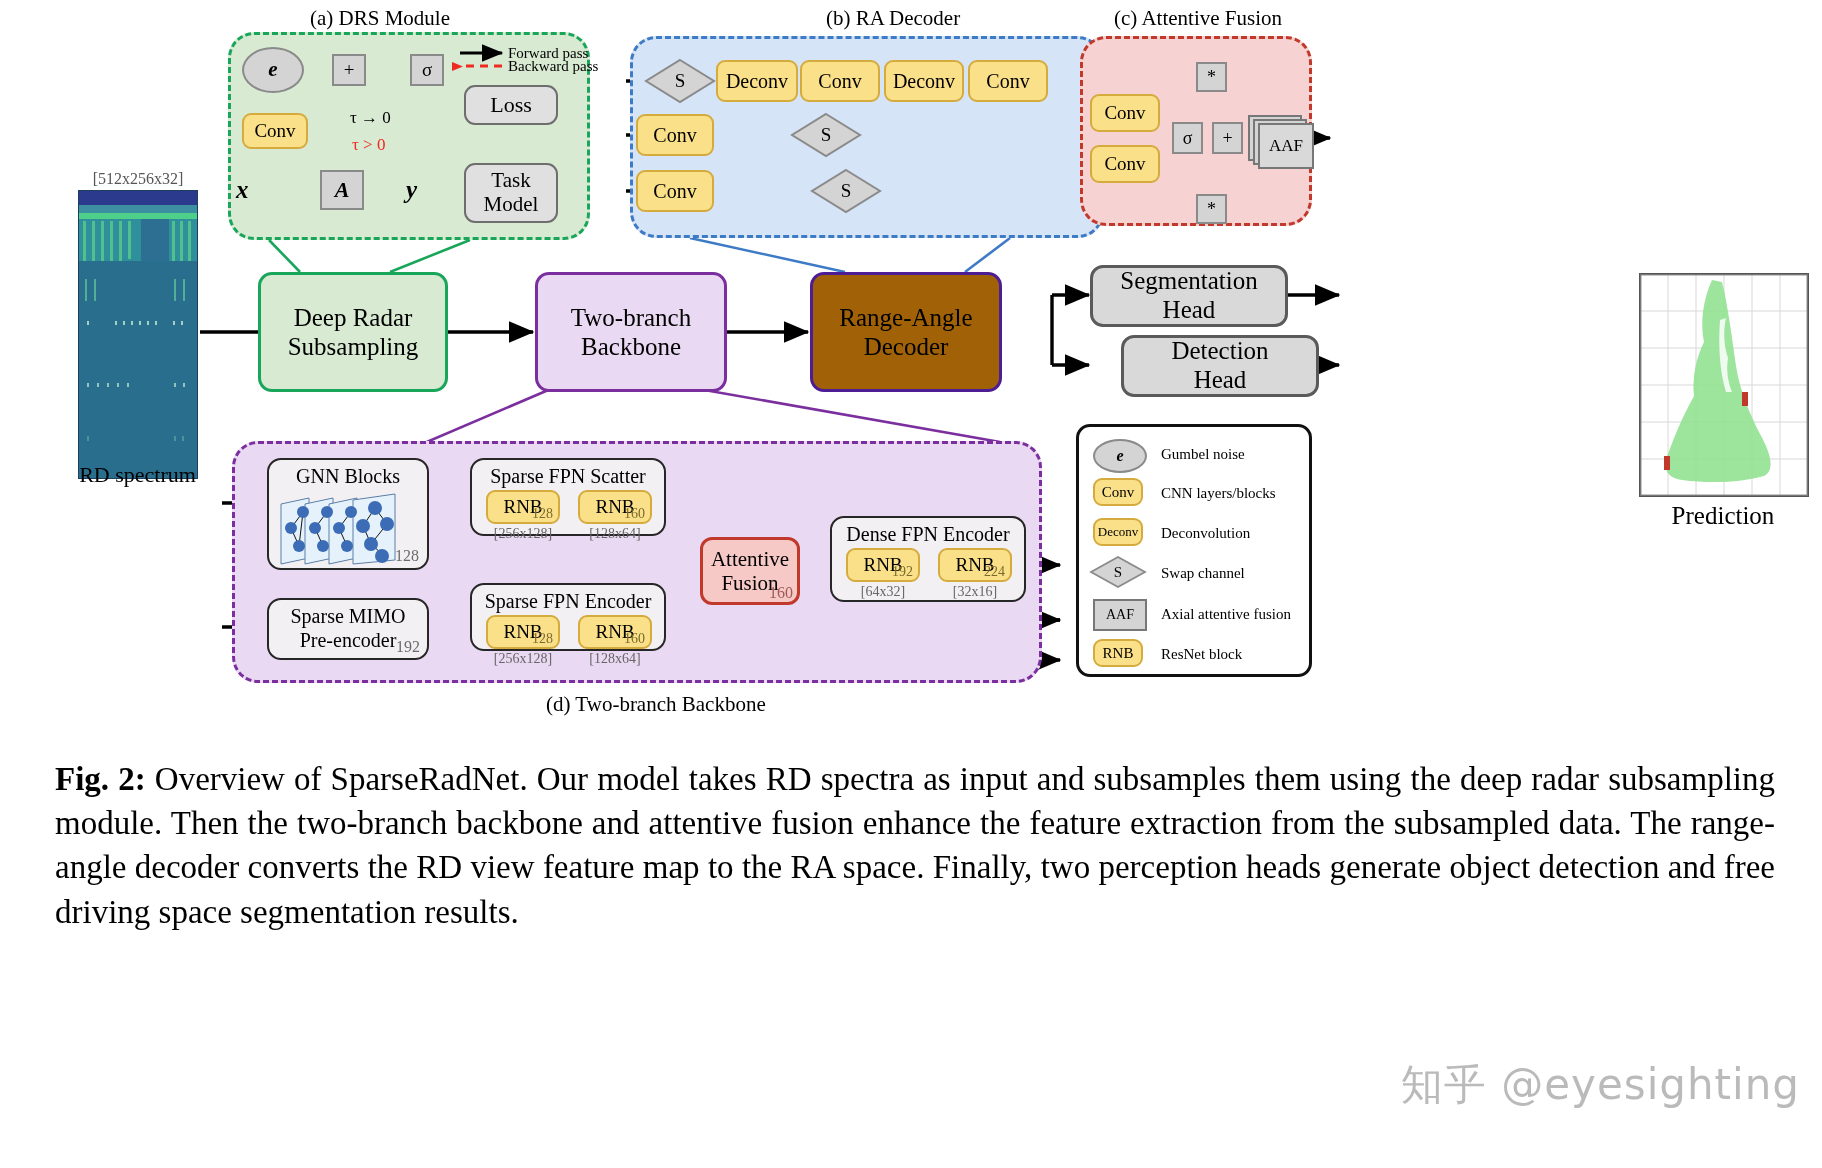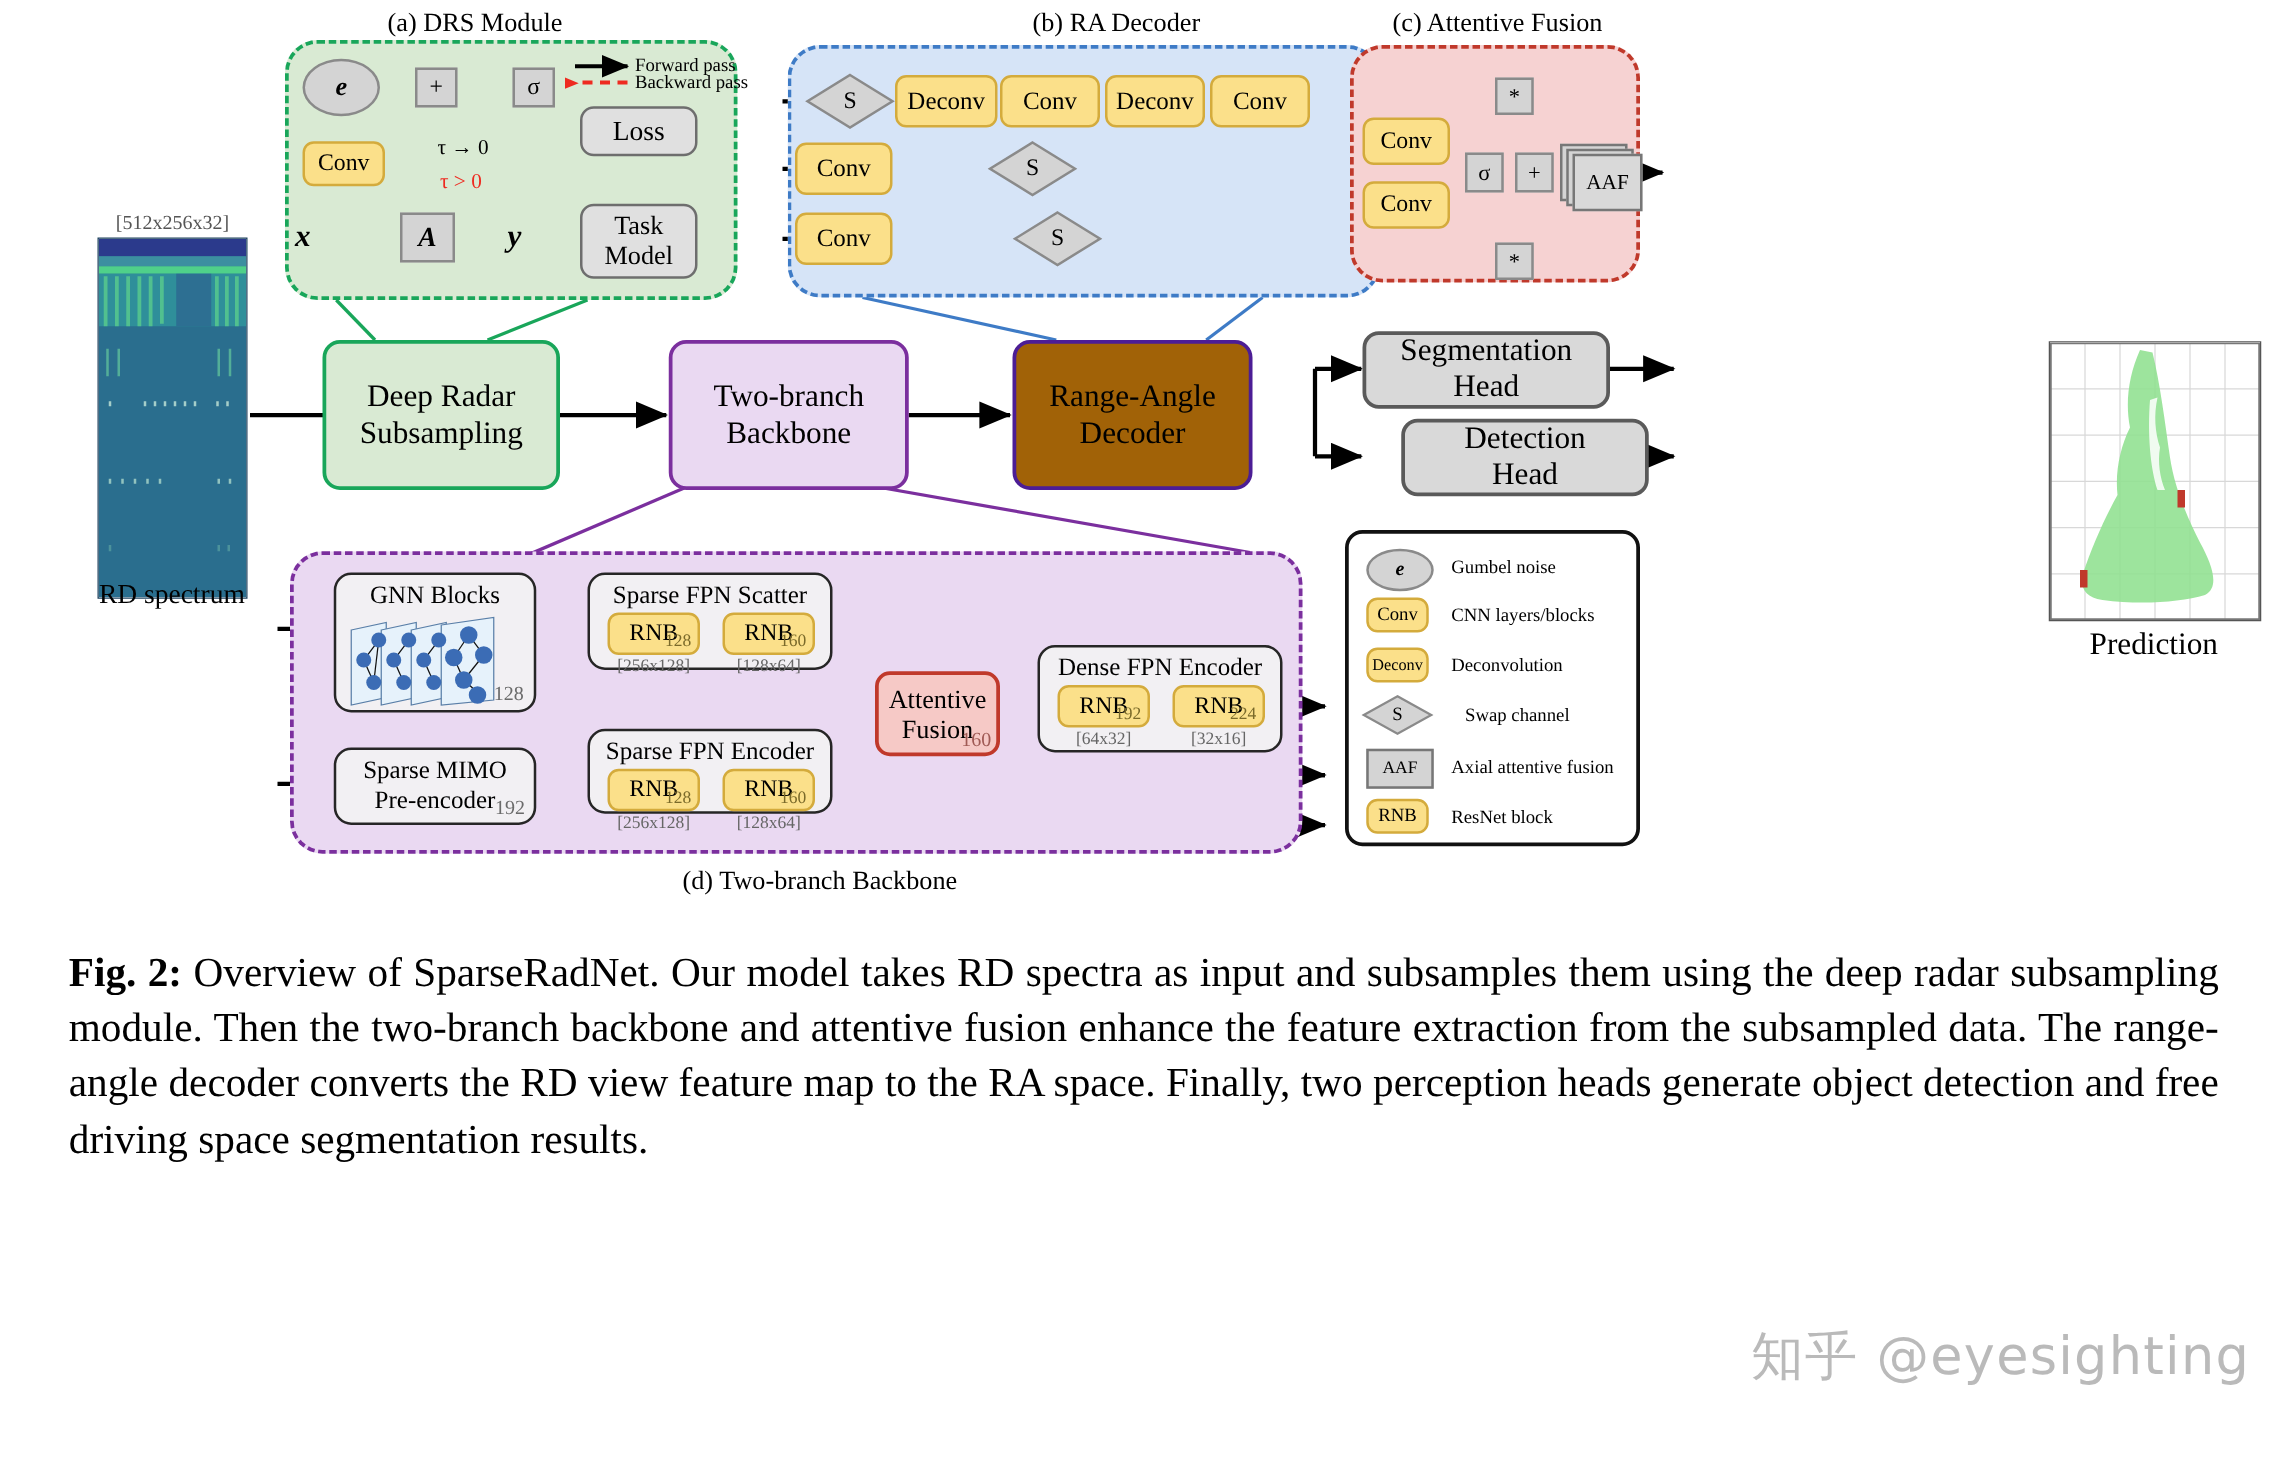--- a/index.html
+++ b/index.html
@@ -531,21 +531,21 @@
     </div>
     <div class="leg-txt" style="left:82px;top:98px;">Deconvolution</div>
 
     <div class="abs" style="left:10px;top:128px;width:58px;height:34px;">
       <svg viewBox="0 0 58 34" style="position:absolute;left:0;top:0;width:58px;height:34px;">
         <polygon points="29,2 56,17 29,32 2,17" fill="#d4d4d4" stroke="#8a8a8a" stroke-width="1.8"></polygon>
       </svg>
       <span style="position:absolute;left:0;top:0;width:58px;height:34px;display:flex;align-items:center;
                    justify-content:center;font-size:15px;">S</span>
     </div>
-    <div class="leg-txt" style="left:93px;top:138px;">Swap channel</div>
+    <div class="leg-txt" style="left:82px;top:138px;">Swap channel</div>
 
     <div class="abs" style="left:14px;top:172px;width:50px;height:28px;background:#d4d4d4;border:2px solid #777;
                 display:flex;align-items:center;justify-content:center;font-size:14px;">
       <span>AAF</span>
     </div>
     <div class="leg-txt" style="left:82px;top:179px;">Axial attentive fusion</div>
 
     <div class="box yellow" style="left:14px;top:212px;width:50px;height:28px;font-size:15px;">
       <span>RNB</span>
     </div>

